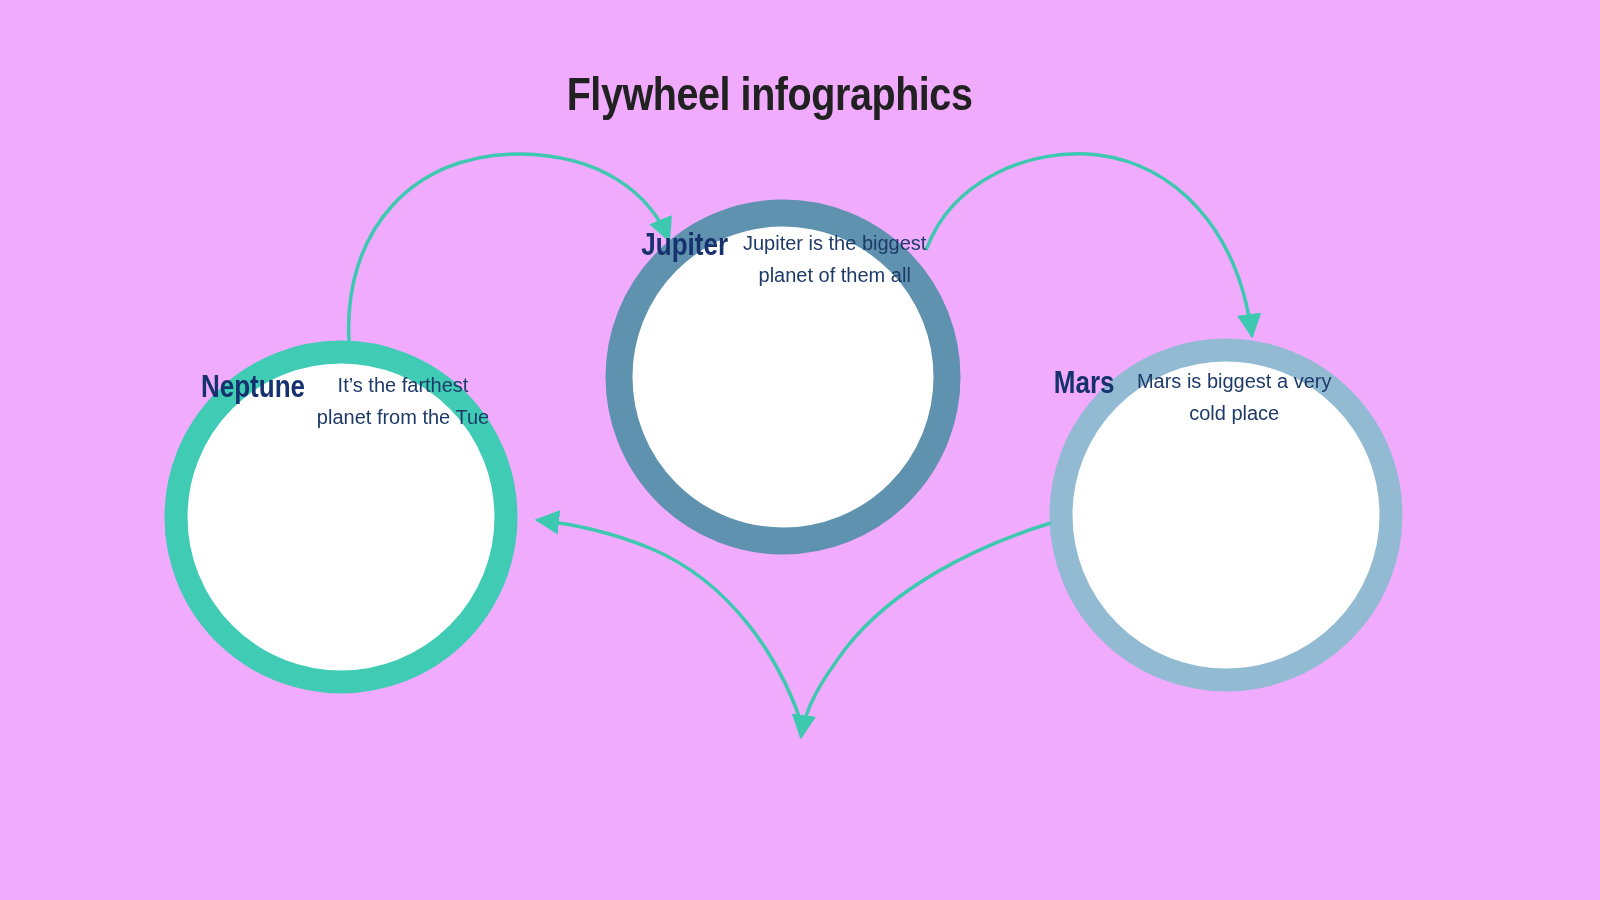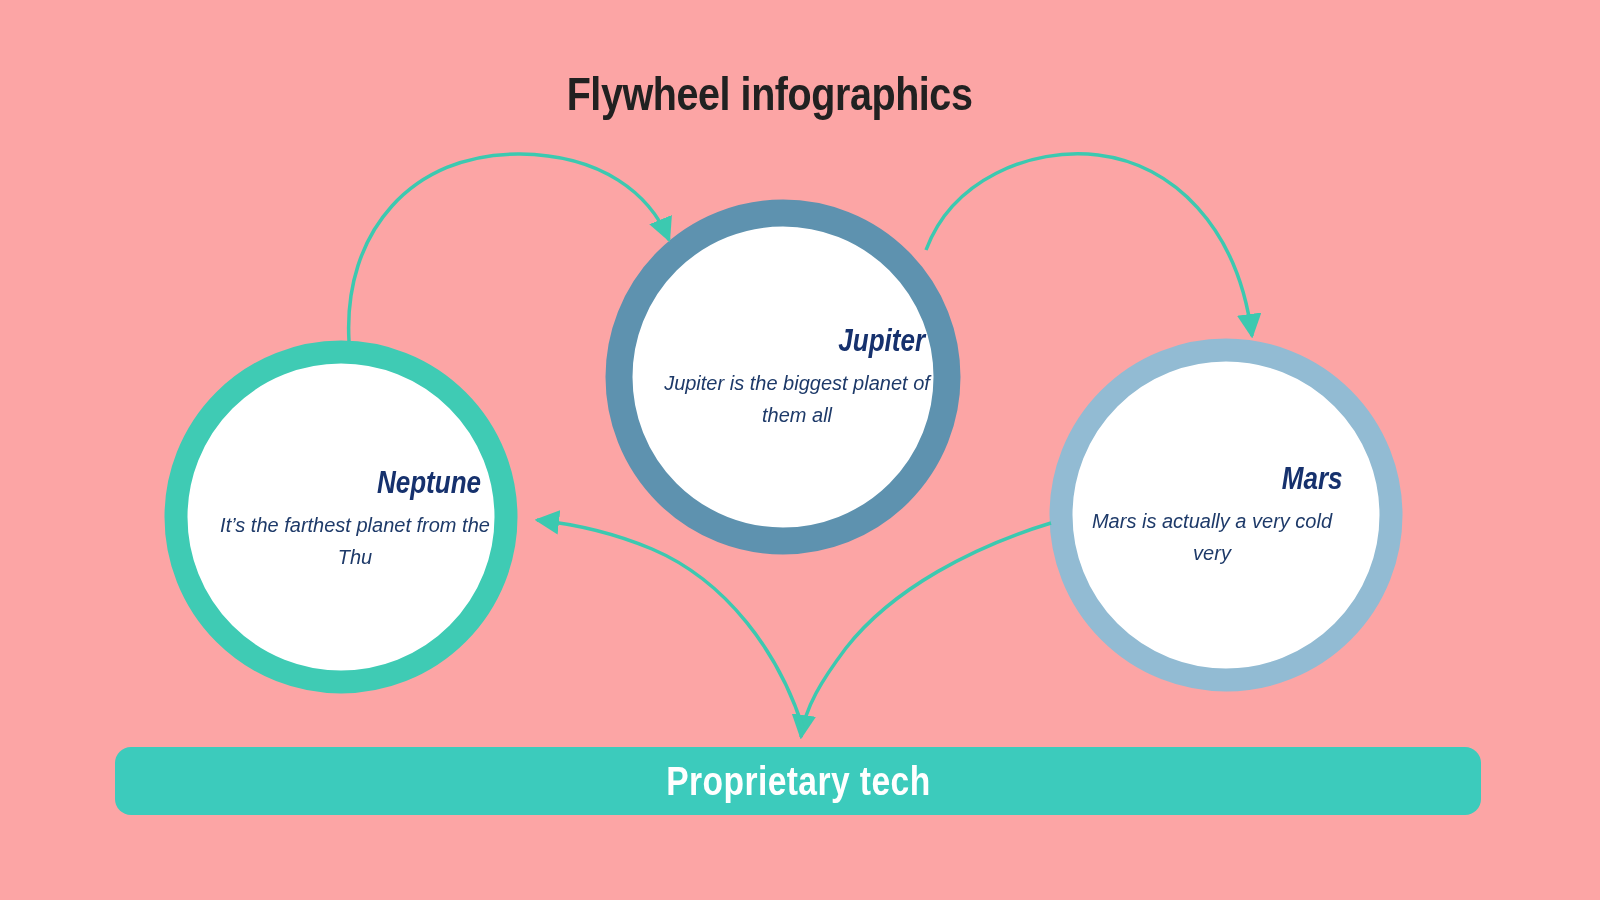--- a/index.html
+++ b/index.html
@@ -1,20 +1,20 @@
 <!DOCTYPE html>
 <html><head>
 <meta charset="utf-8">
 <style>
   html, body { margin: 0; padding: 0; background: #ffffff; }
   .canvas {
     position: relative;
     width: 1600px;
     height: 900px;
-    background: #fca5a5;
+    background: #f0abfc;
     overflow: hidden;
     font-family: "Liberation Sans", sans-serif;
   }
   svg.diagram-layer {
     position: absolute;
     left: 0; top: 0;
     width: 1600px; height: 900px;
   }
   .page-title {
     position: absolute;
@@ -29,25 +29,23 @@
     font-size: 47px;
     font-weight: 700;
     letter-spacing: -0.5px;
     color: #212121;
   }
   .node-text {
     position: absolute;
     width: 300px;
     height: 300px;
     display: flex;
-    flex-direction: column;
     justify-content: center;
-    align-items: flex-end;
+    align-items: flex-start;
     text-align: center;
-    font-style: italic;
   }
   .node-text h2 {
     margin: 0 0 8px 0;
     font-size: 31px;
     font-weight: 700;
   }
   .node-text h2 .condensed {
     display: inline-block;
     transform: scaleX(0.84);
   }
@@ -103,34 +101,31 @@
   </svg>
 
   <div class="page-title">
     <span class="condensed" style="color: rgb(33, 33, 33);">Flywheel infographics</span>
   </div>
 
   <div class="node-text node-neptune">
     <h2 style="color: rgb(22, 49, 109);">
       <span class="condensed">Neptune</span>
     </h2>
-    <p style="color: rgb(30, 58, 105);">It’s the farthest planet from the Thu</p>
+    <p style="color: rgb(30, 58, 105);">It’s the farthest planet from the Tue</p>
   </div>
 
   <div class="node-text node-jupiter">
     <h2 style="color: rgb(22, 49, 109);">
       <span class="condensed">Jupiter</span>
     </h2>
     <p style="color: rgb(30, 58, 105);">Jupiter is the biggest planet of them all</p>
   </div>
 
   <div class="node-text node-mars">
     <h2 style="color: rgb(22, 49, 109);">
       <span class="condensed">Mars</span>
     </h2>
-    <p style="color: rgb(30, 58, 105);">Mars is actually a very cold very</p>
+    <p style="color: rgb(30, 58, 105);">Mars is biggest a very cold place</p>
   </div>
 
-  <div class="banner" style="background-color: rgb(60, 203, 188);">
-    <span class="condensed" style="color: rgb(255, 255, 255);">Proprietary tech</span>
-  </div>
 
 </div>
 
 </body></html>

